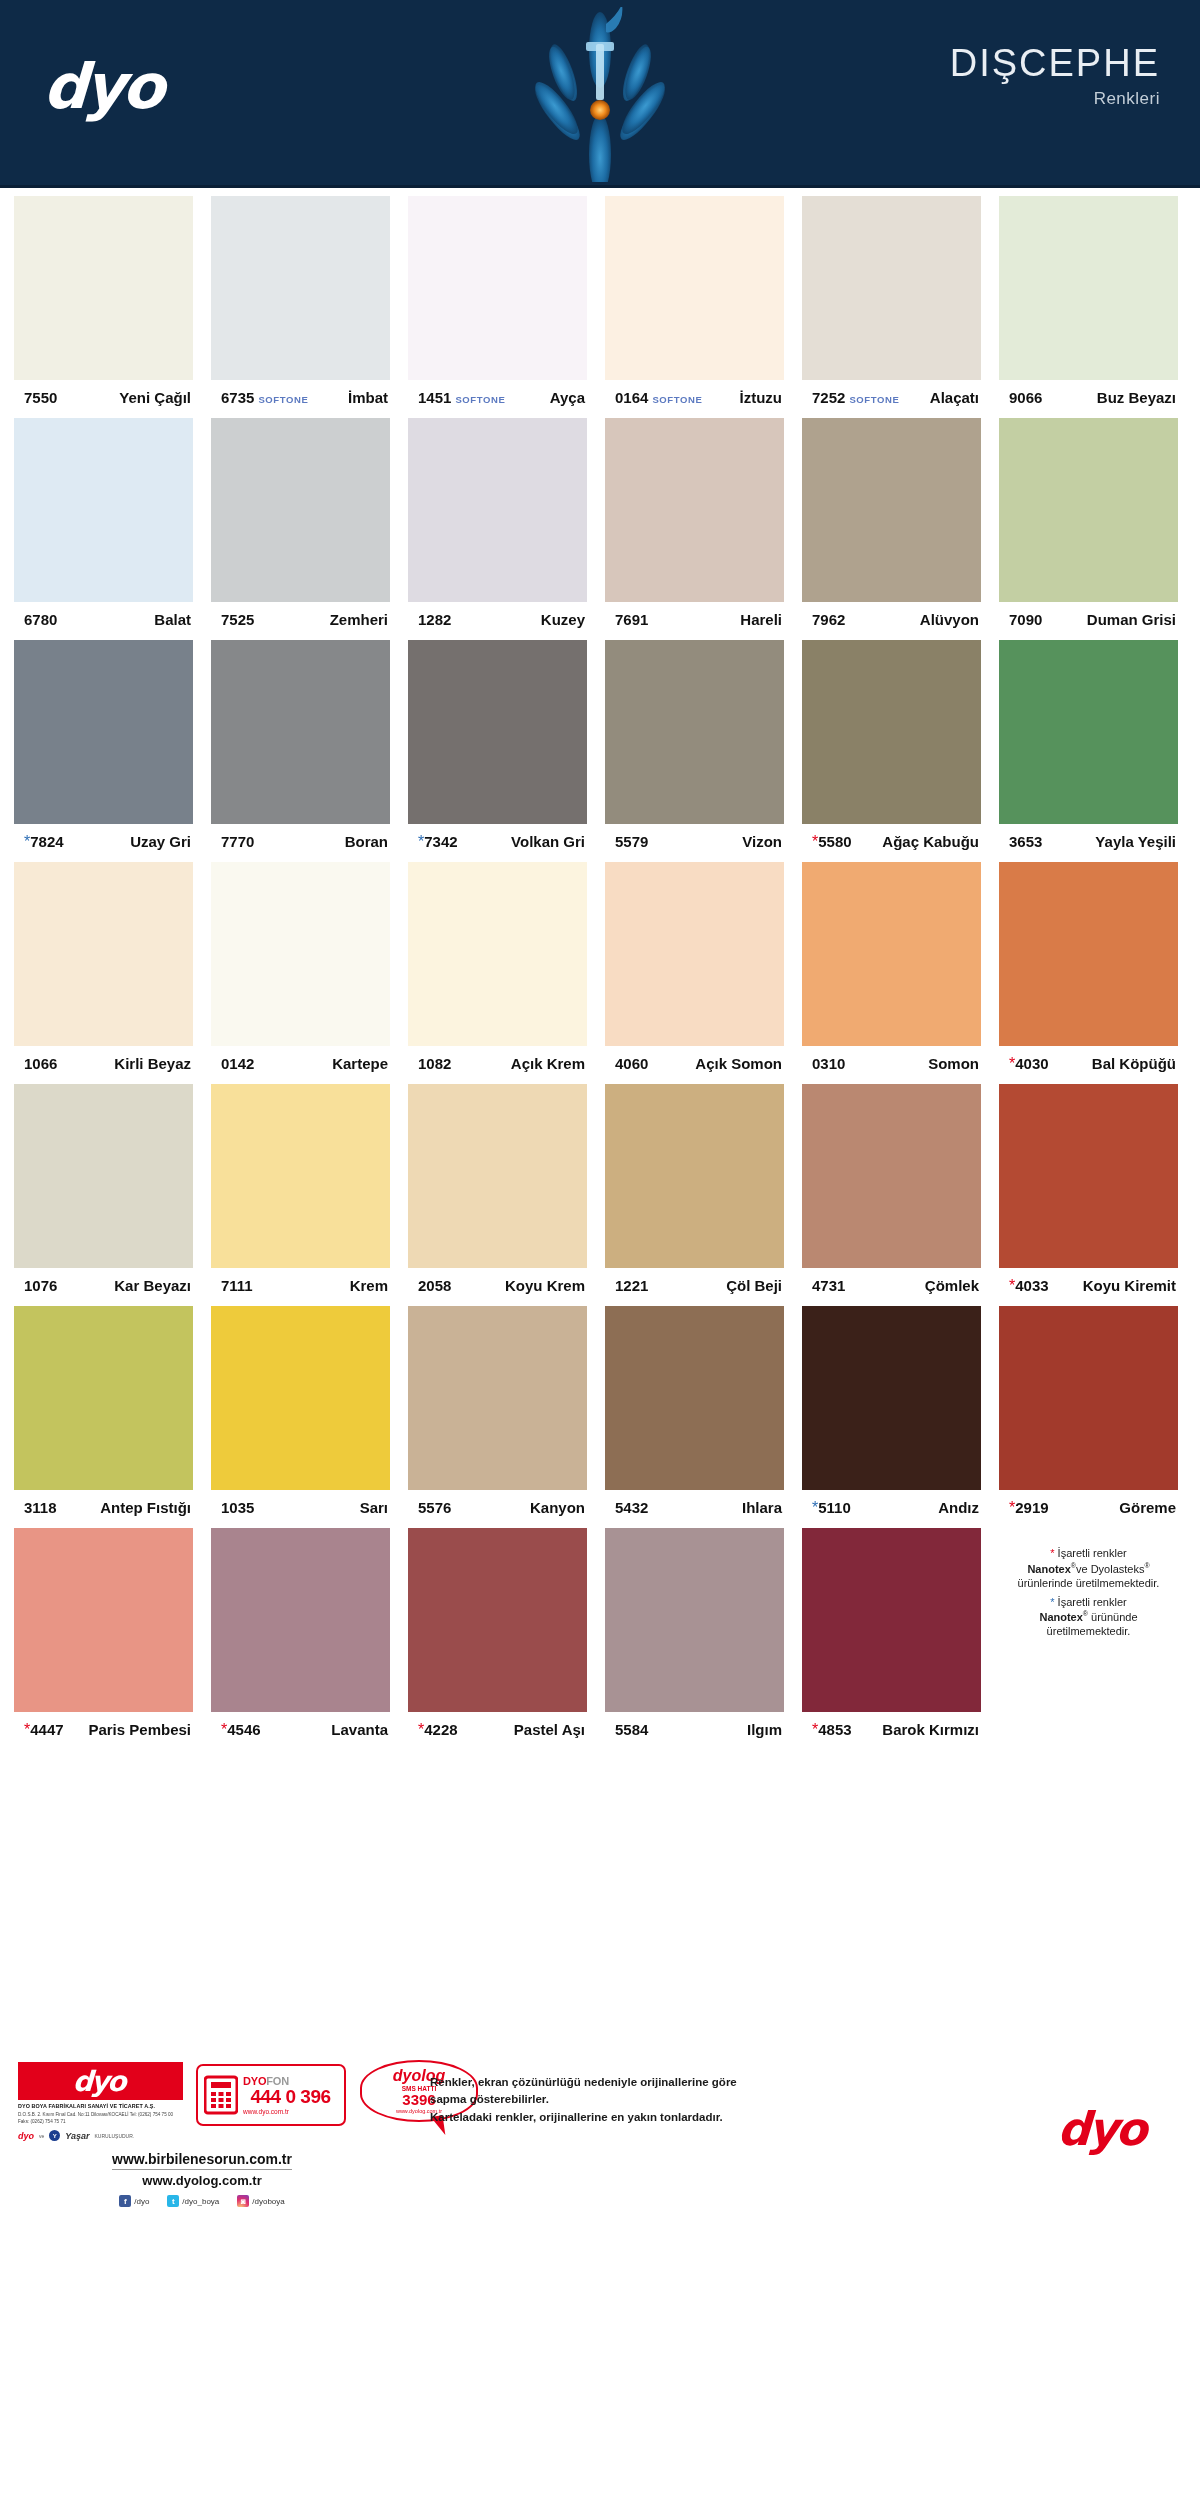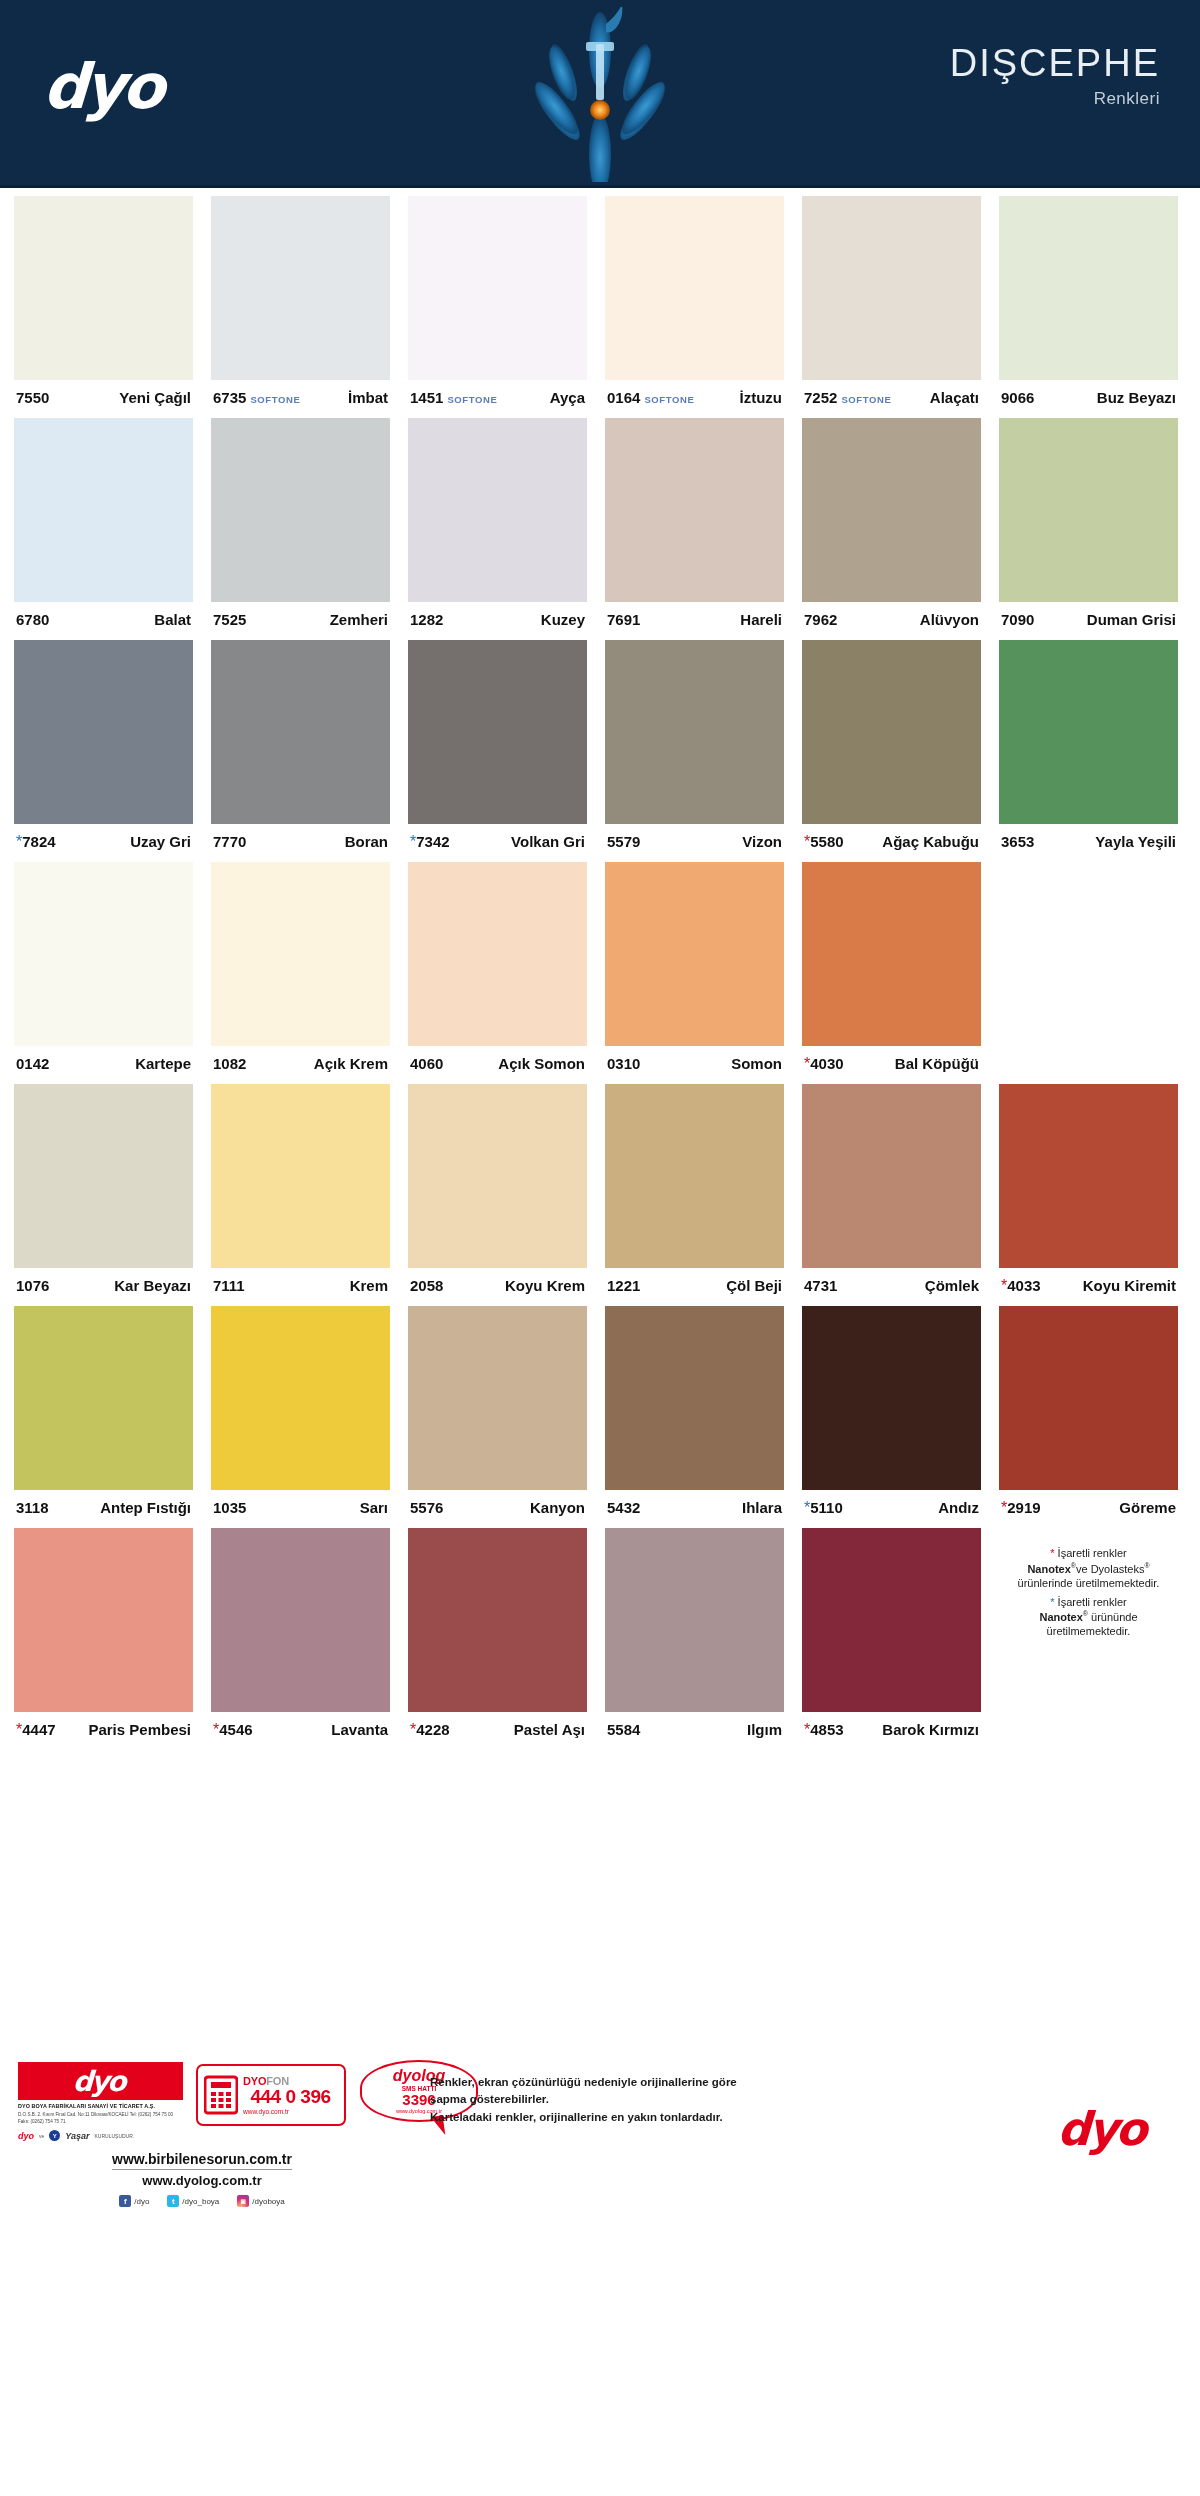--- a/index.html
+++ b/index.html
@@ -46,21 +46,21 @@
   
   .grid {
     position:absolute; top:196px; left:14px;
     width: 1174px;
   }
   .row { display:flex; gap:18px; margin-bottom: 11px; }
   .cell { width: 179px; }
   .swatch { width:179px; height: 184px; }
   .meta {
     display:flex; align-items:baseline; justify-content:space-between;
-    padding: 9px 2px 0 2px; white-space:nowrap;
+    padding: 9px 2px 0 2px; white-space:nowrap;margin-left:8px;
   }
   .code {
     font-size: 15px; color:#111; font-weight:600;
     font-family:"Liberation Sans",sans-serif; position:relative;
   }
   .ast.red { color:#e2001a; }
   .ast.blue { color:#2f6fb5; }
   .softone {
     font-size: 9.5px; color:#5b79c0; font-weight:700;
     letter-spacing:0.6px; padding:0 4px;
@@ -345,20 +345,27 @@
         <div class="cell">
           <div class="swatch" style="background: rgb(86, 146, 92);"></div>
           <div class="meta">
             <span><span class="code">3653</span></span>
             <span class="cname">Yayla Yeşili</span>
           </div>
         </div>
       </div>
       <div class="row">
         <div class="cell">
+          <div class="swatch" style="background: rgb(248, 234, 213);"></div>
+          <div class="meta">
+            <span><span class="code">1066</span></span>
+            <span class="cname">Kirli Beyaz</span>
+          </div>
+        </div>
+        <div class="cell">
           <div class="swatch" style="background: rgb(250, 249, 240);"></div>
           <div class="meta">
             <span><span class="code">0142</span></span>
             <span class="cname">Kartepe</span>
           </div>
         </div>
         <div class="cell">
           <div class="swatch" style="background: rgb(252, 244, 223);"></div>
           <div class="meta">
             <span><span class="code">1082</span></span>

